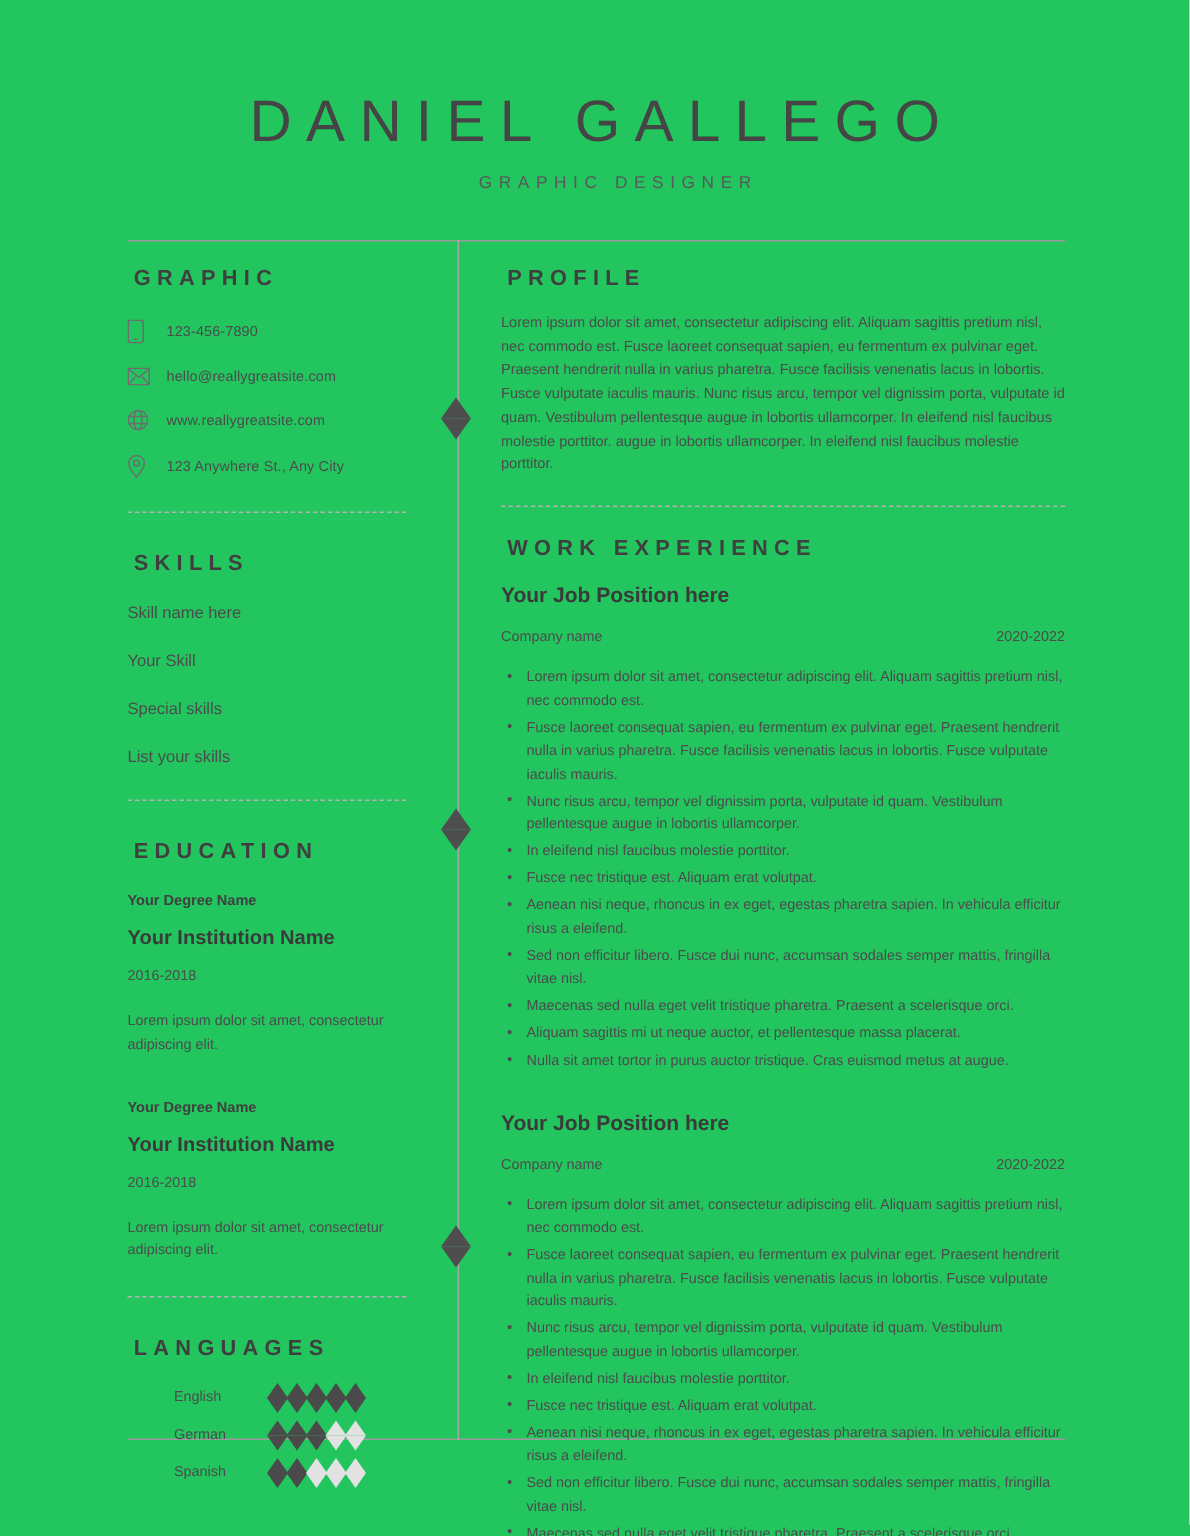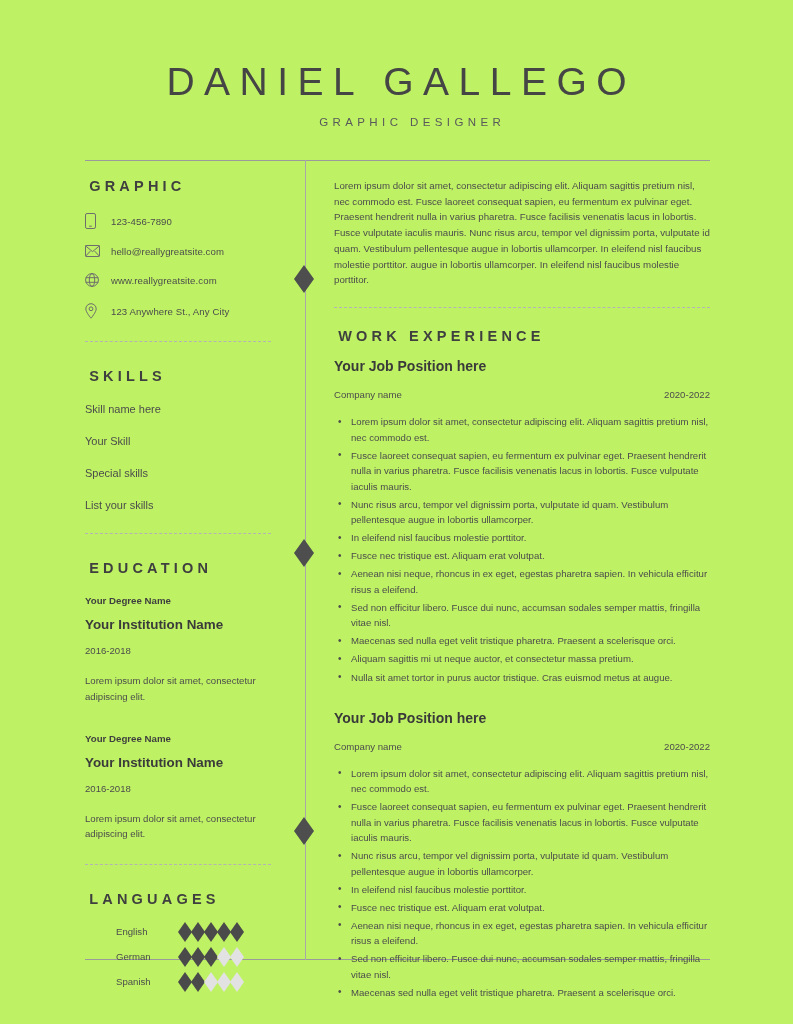--- a/index.html
+++ b/index.html
@@ -5,21 +5,21 @@
   * { box-sizing: border-box; margin: 0; padding: 0; }
   html, body {
     width: 793px; height: 1024px;
     background: #ffffff;
     font-family: "Liberation Sans", sans-serif;
     -webkit-font-smoothing: antialiased;
   }
   .page {
     position: relative;
     width: 793px; height: 1024px;
-    background: #bef264;
+    background: #22c55e;
     overflow: hidden;
   }
 
   
   .header { padding-top: 62px; text-align: center; }
   .full-name {
     font-size: 39px;
     font-weight: 400;
     letter-spacing: 9.5px;
     color: #454545;
@@ -373,20 +373,21 @@
             <span class="dia dia-off"></span>
             <span class="dia dia-off"></span>
           </span>
         </div>
       </div>
 
   </div>
 
   <div class="col-right">
 
+    <div class="sec-head">PROFILE</div>
     <div class="profile-text">Lorem ipsum dolor sit amet, consectetur adipiscing elit. Aliquam sagittis pretium nisl, nec commodo est. Fusce laoreet consequat sapien, eu fermentum ex pulvinar eget. Praesent hendrerit nulla in varius pharetra. Fusce facilisis venenatis lacus in lobortis. Fusce vulputate iaculis mauris. Nunc risus arcu, tempor vel dignissim porta, vulputate id quam. Vestibulum pellentesque augue in lobortis ullamcorper. In eleifend nisl faucibus molestie porttitor.   augue in lobortis ullamcorper. In eleifend nisl faucibus molestie porttitor.</div>
 
     <div class="dashed dash-right"></div>
 
     <div class="sec-head">WORK EXPERIENCE</div>
     <div id="jobs-list">
         <div class="job">
           <div class="job-position">Your Job Position here</div>
           <div class="job-meta">
             <span>Company name</span>
@@ -394,21 +395,21 @@
           </div>
           <ul class="job-bullets">
             <li>Lorem ipsum dolor sit amet, consectetur adipiscing elit. Aliquam sagittis pretium nisl, nec commodo est.</li>
             <li>Fusce laoreet consequat sapien, eu fermentum ex pulvinar eget. Praesent hendrerit nulla in varius pharetra. Fusce facilisis venenatis lacus in lobortis. Fusce vulputate iaculis mauris.</li>
             <li>Nunc risus arcu, tempor vel dignissim porta, vulputate id quam. Vestibulum pellentesque augue in lobortis ullamcorper.</li>
             <li>In eleifend nisl faucibus molestie porttitor.</li>
             <li>Fusce nec tristique est. Aliquam erat volutpat.</li>
             <li>Aenean nisi neque, rhoncus in ex eget, egestas pharetra sapien. In vehicula efficitur risus a eleifend.</li>
             <li>Sed non efficitur libero. Fusce dui nunc, accumsan sodales semper mattis, fringilla vitae nisl.</li>
             <li>Maecenas sed nulla eget velit tristique pharetra. Praesent a scelerisque orci.</li>
-            <li>Aliquam sagittis mi ut neque auctor, et consectetur massa pretium.</li>
+            <li>Aliquam sagittis mi ut neque auctor, et pellentesque massa placerat.</li>
             <li>Nulla sit amet tortor in purus auctor tristique. Cras euismod metus at augue.</li>
           </ul>
         </div>
         <div class="job-gap"></div>
         <div class="job">
           <div class="job-position">Your Job Position here</div>
           <div class="job-meta">
             <span>Company name</span>
             <span>2020-2022</span>
           </div>

